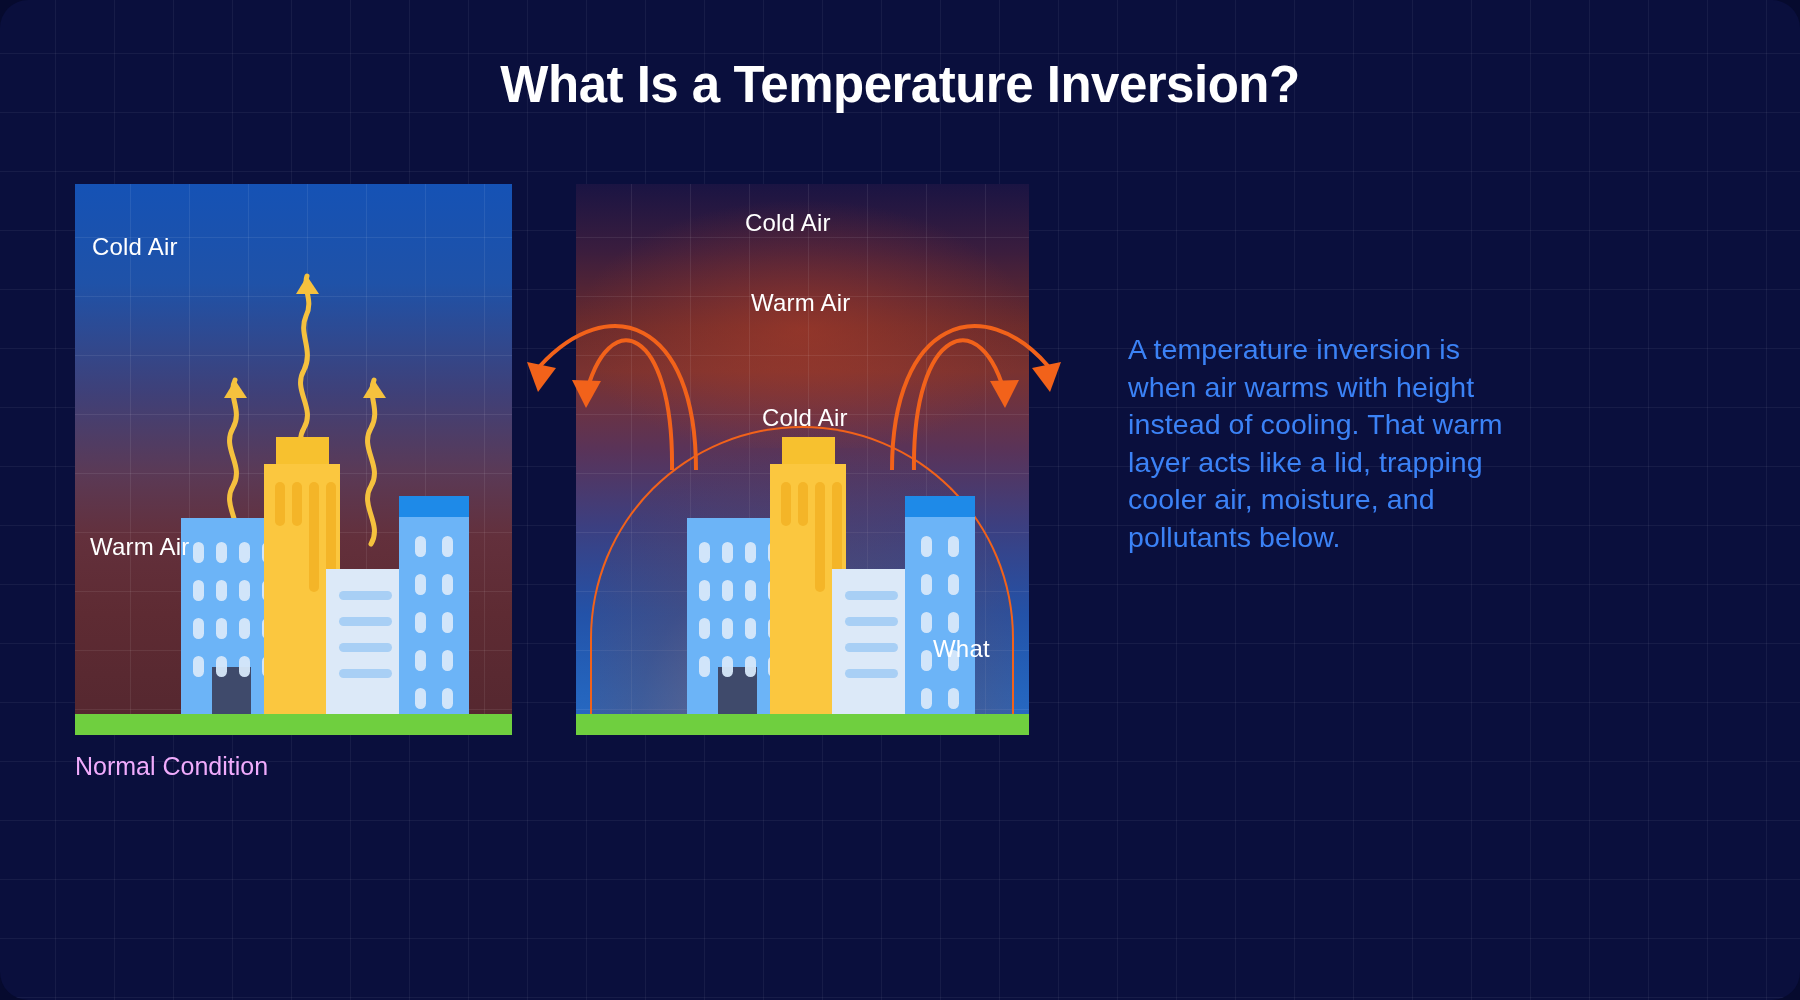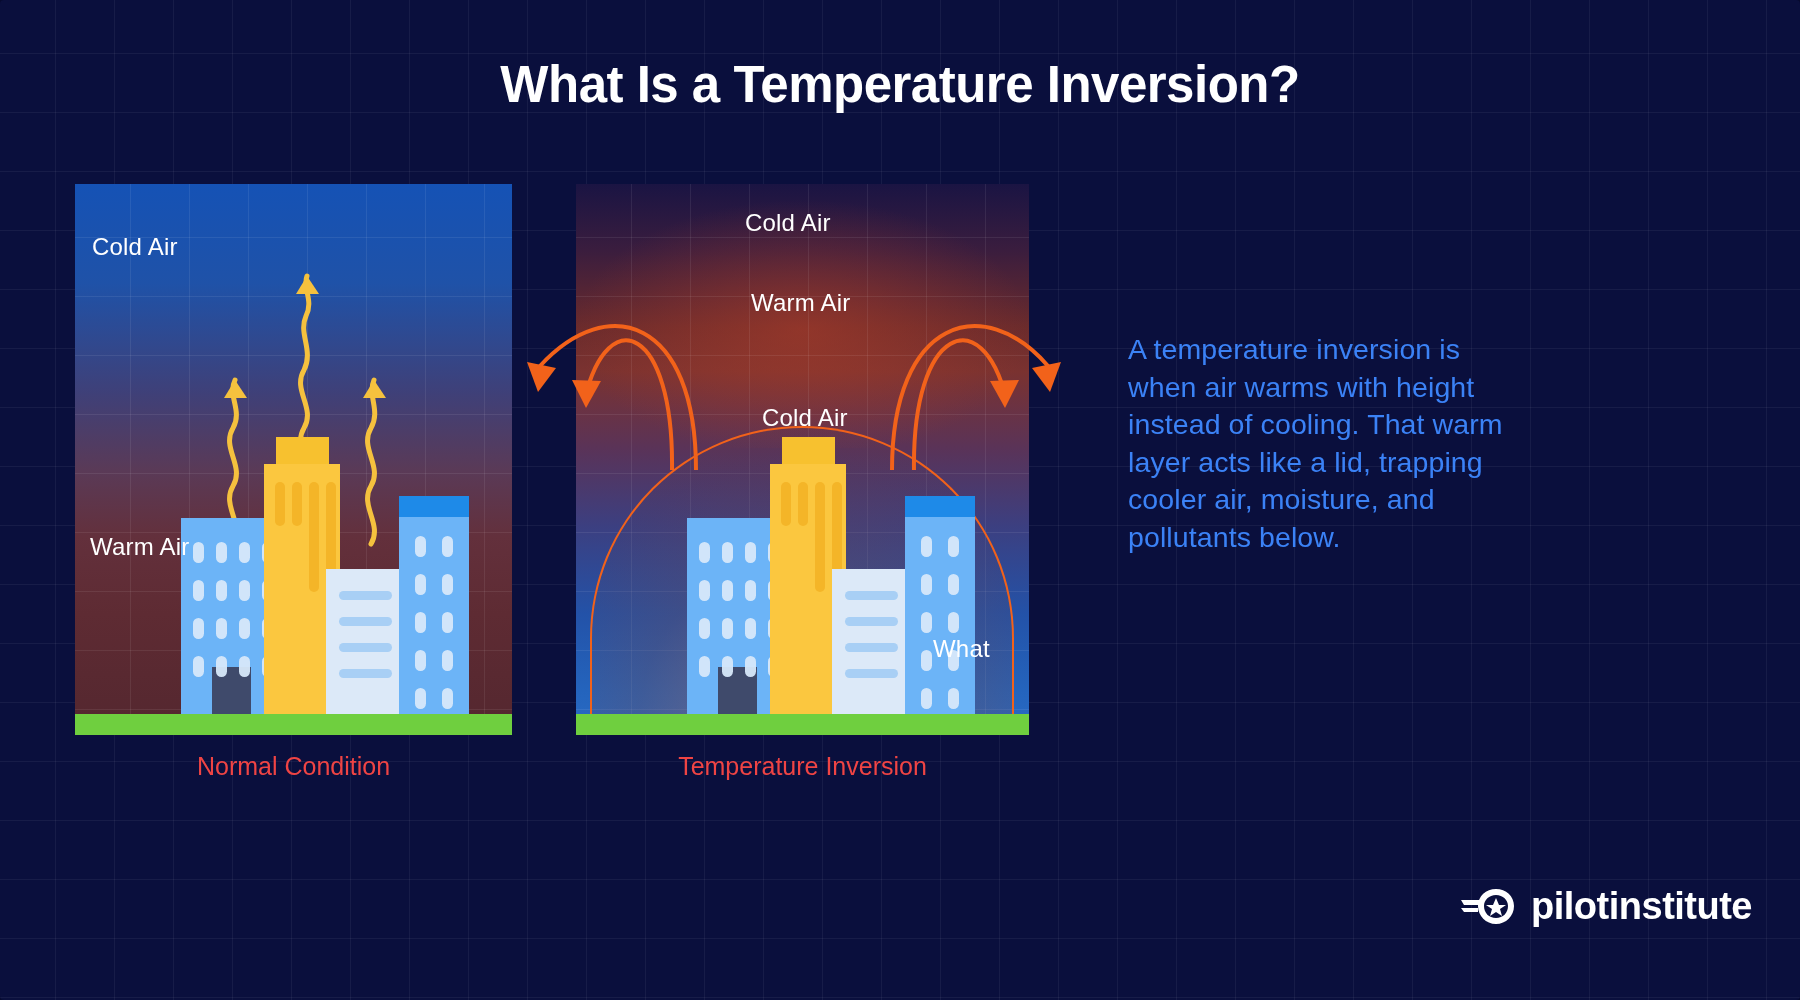--- a/index.html
+++ b/index.html
@@ -6,21 +6,21 @@
   html,body { width:1800px; height:1000px; }
   body {
     background:#060a2e;
     font-family:"Liberation Sans", sans-serif;
     overflow:hidden;
   }
   #stage {
     position:relative;
     width:1800px; height:1000px;
     background:#0a0f3d;
-    border-radius:4px;
+    border-radius:28px;
     overflow:hidden;
   }
   
   #grid {
     position:absolute; inset:0;
     background-image:
       linear-gradient(to right, rgba(255,255,255,0.055) 1px, transparent 1px),
       linear-gradient(to bottom, rgba(255,255,255,0.055) 1px, transparent 1px);
     background-size:59px 59px;
     background-position:-4px -6px;
@@ -137,24 +137,23 @@
   
   .lab {
     position:absolute;
     color:#ffffff;
     font-size:24px;
     letter-spacing:0.2px;
     white-space:nowrap;
   }
   .caption {
     position:absolute;
-    color:#ef4444;
+    color:#f0abfc;
     font-size:25px;
     white-space:nowrap;
-    text-align:center;
   }
 
   
   #para {
     position:absolute;
     left:1128px; top:331px; width:400px;
     color:#3b82f6;
     font-size:28.5px;
     line-height:37.5px;
     letter-spacing:0.1px;
@@ -325,28 +324,17 @@
       <polygon points="86,168 72,140 101,141"></polygon>
       <polygon points="550,152 532,128 561,122"></polygon>
       <polygon points="505,168 490,141 519,140"></polygon>
     </g>
   </svg>
 
   <div class="lab" style="left:745px; top:209px;">Cold Air</div>
   <div class="lab" style="left:751px; top:289px;">Warm Air</div>
   <div class="lab" style="left:762px; top:404px;">Cold Air</div>
   <div class="lab" style="left:933px; top:635px;">What</div>
-  <div class="caption" style="left:576px; top:752px; width:453px;">Temperature Inversion</div>
 
   <div id="para">A temperature inversion is when air warms with height instead of cooling. That warm layer acts like a lid, trapping cooler air, moisture, and pollutants below.</div>
 
-  <div id="logo">
-    <svg width="58" height="42" viewBox="0 0 58 42">
-      <path d="M1,14 L22,14 L22,19 L4,19 Z" fill="#ffffff"></path>
-      <path d="M1,22 L18,22 L18,26 L4,26 Z" fill="#ffffff"></path>
-      <path d="M36,3 C46,3 54,10 54,20 C54,30 46,38 36,38 C26,38 18,30 18,20 C18,10 26,3 36,3 Z
-               M36,9 C29,9 24,14 24,20 C24,27 29,32 36,32 C43,32 48,27 48,20 C48,14 43,9 36,9 Z" fill="#ffffff"></path>
-      <polygon points="36,12 39,19 46,19 40,23 42,30 36,26 30,30 32,23 26,19 33,19" fill="#ffffff"></polygon>
-    </svg>
-    <span class="wordmark">pilotinstitute</span>
-  </div>
 
 </div>
 
 </body></html>

